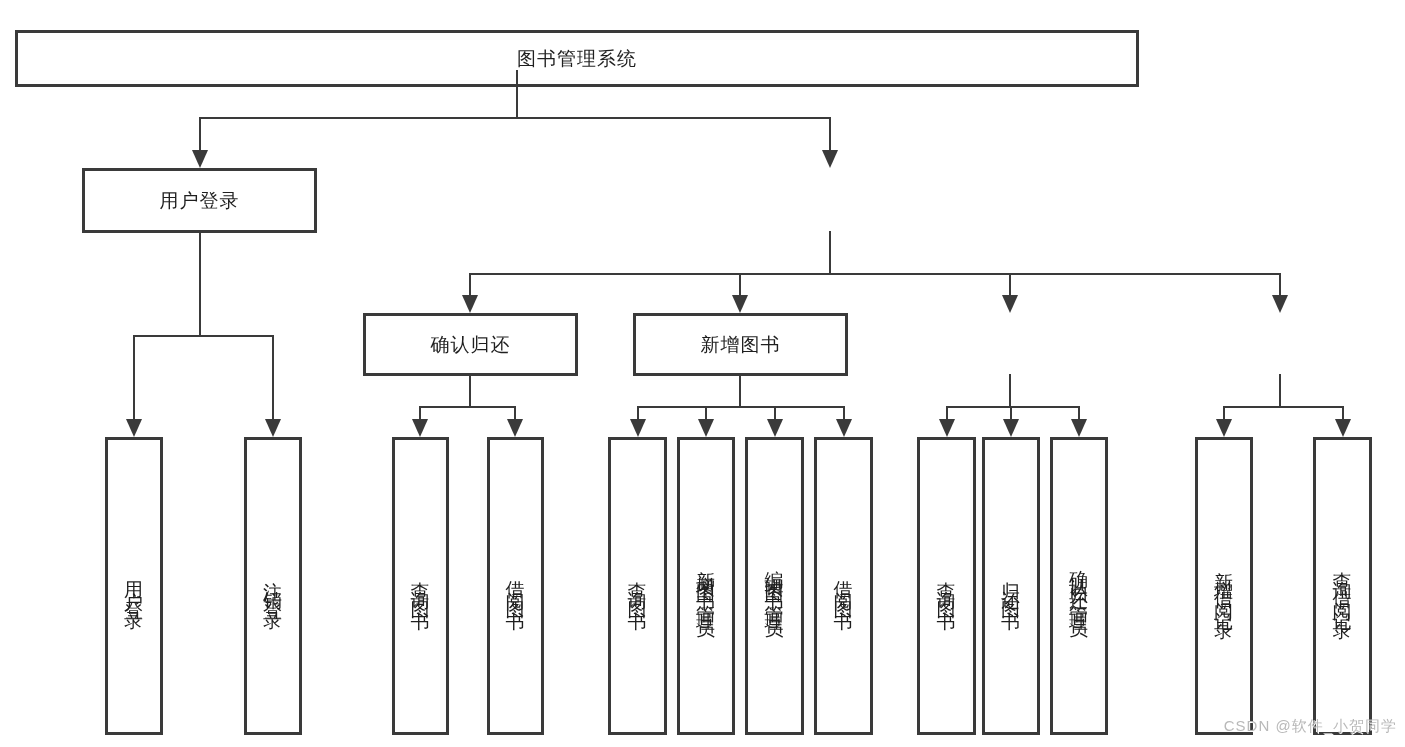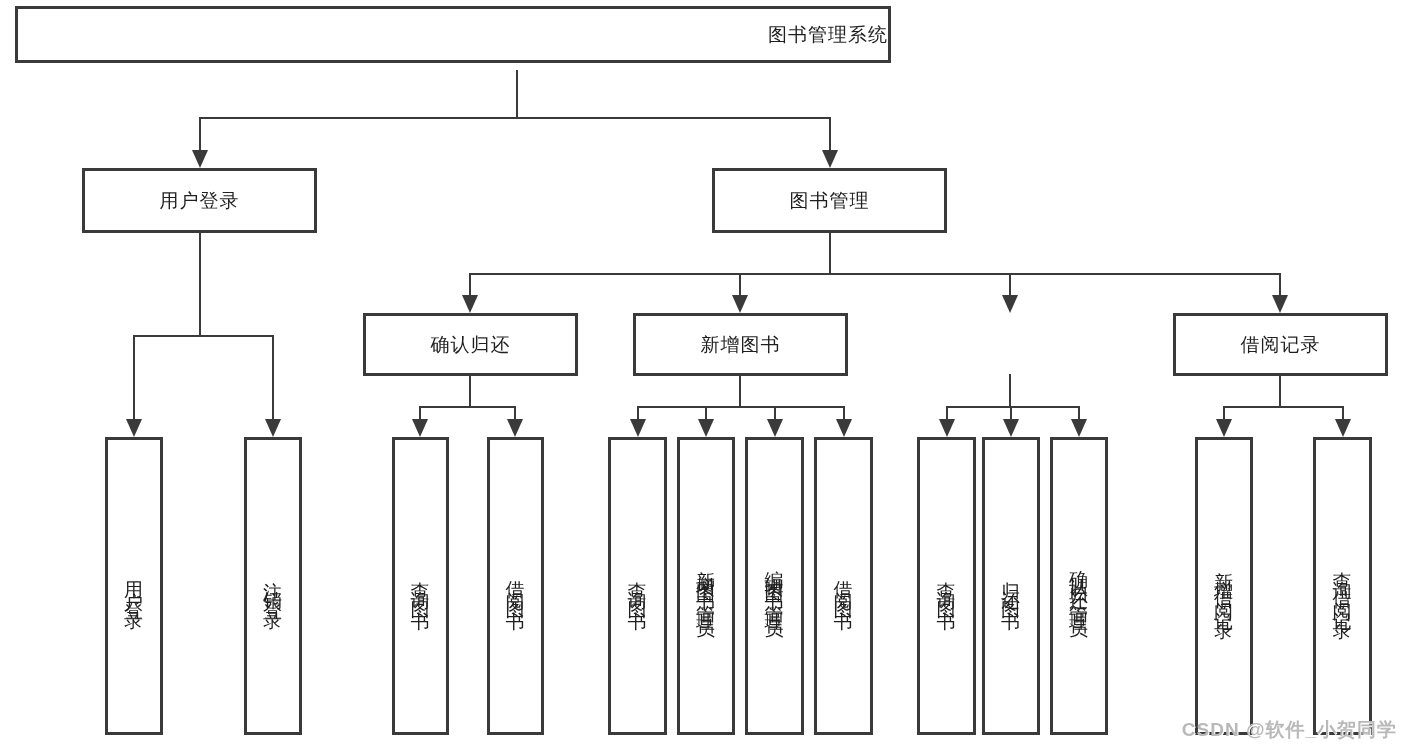--- a/index.html
+++ b/index.html
@@ -59,52 +59,45 @@
     width: 0;
     height: 0;
     border-left: 8px solid transparent;
     border-right: 8px solid transparent;
     border-top: 18px solid var(--line);
   }
   .watermark {
     position: absolute;
     top: 717px;
     right: 8px;
-    font-size: 19px;
+    font-size: 15px;
     color: var(--watermark);
     text-shadow: 1px 1px 0 #ffffff;
     letter-spacing: 1px;
     white-space: nowrap;
-    font-weight: bold;
   }
 </style>
 </head>
 <body>
 
 <div class="canvas">
 
-  <div class="box" style="left:15px; top:6px; width:876px; height:57px;justify-content:flex-end;">
+  <div class="box" style="left:15px; top:30px; width:1124px; height:57px;">
     <span class="hlabel">图书管理系统</span>
   </div>
 
   <div class="box" style="left:82px; top:168px; width:235px; height:65px;">
     <span class="hlabel">用户登录</span>
   </div>
-  <div class="box" style="left:712px; top:168px; width:235px; height:65px;">
-    <span class="hlabel">图书管理</span>
-  </div>
 
   <div class="box" style="left:363px; top:313px; width:215px; height:63px;">
     <span class="hlabel">确认归还</span>
   </div>
   <div class="box" style="left:633px; top:313px; width:215px; height:63px;">
     <span class="hlabel">新增图书</span>
-  </div>
-  <div class="box" style="left:1173px; top:313px; width:215px; height:63px;">
-    <span class="hlabel">借阅记录</span>
   </div>
 
   <div class="box" style="left:105px; top:437px; width:58px; height:298px;">
     <span class="vlabel">用户登录</span>
   </div>
   <div class="box" style="left:244px; top:437px; width:58px; height:298px;">
     <span class="vlabel">注销登录</span>
   </div>
 
   <div class="box" style="left:392px; top:437px; width:57px; height:298px;">

